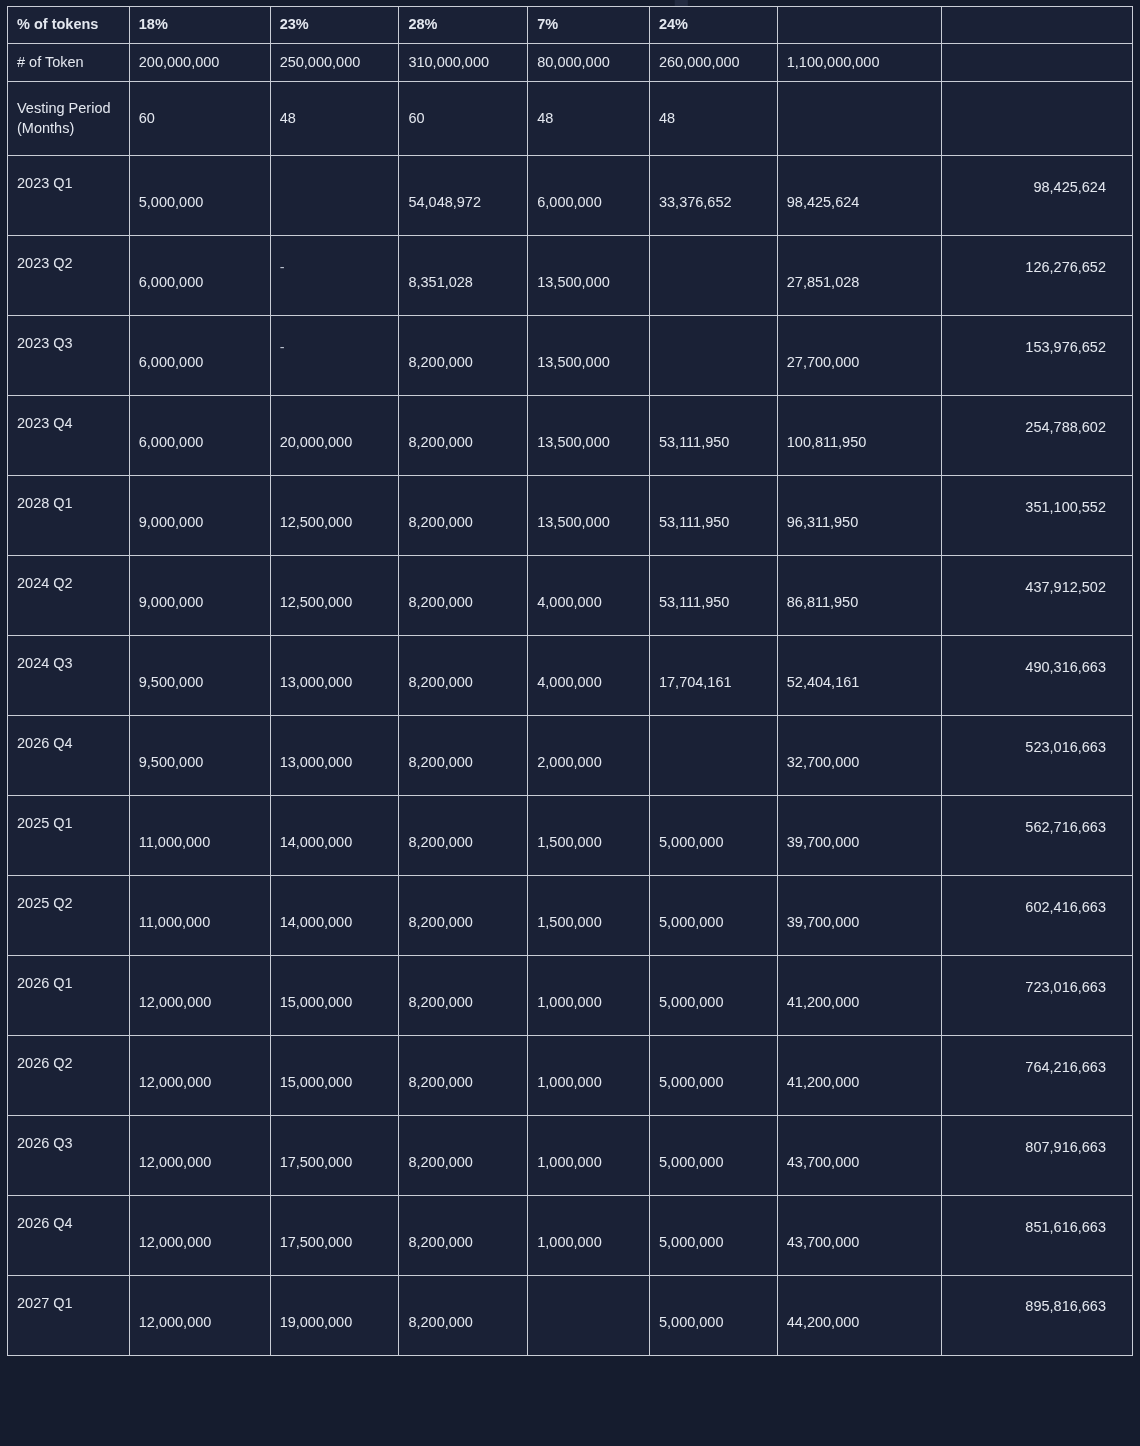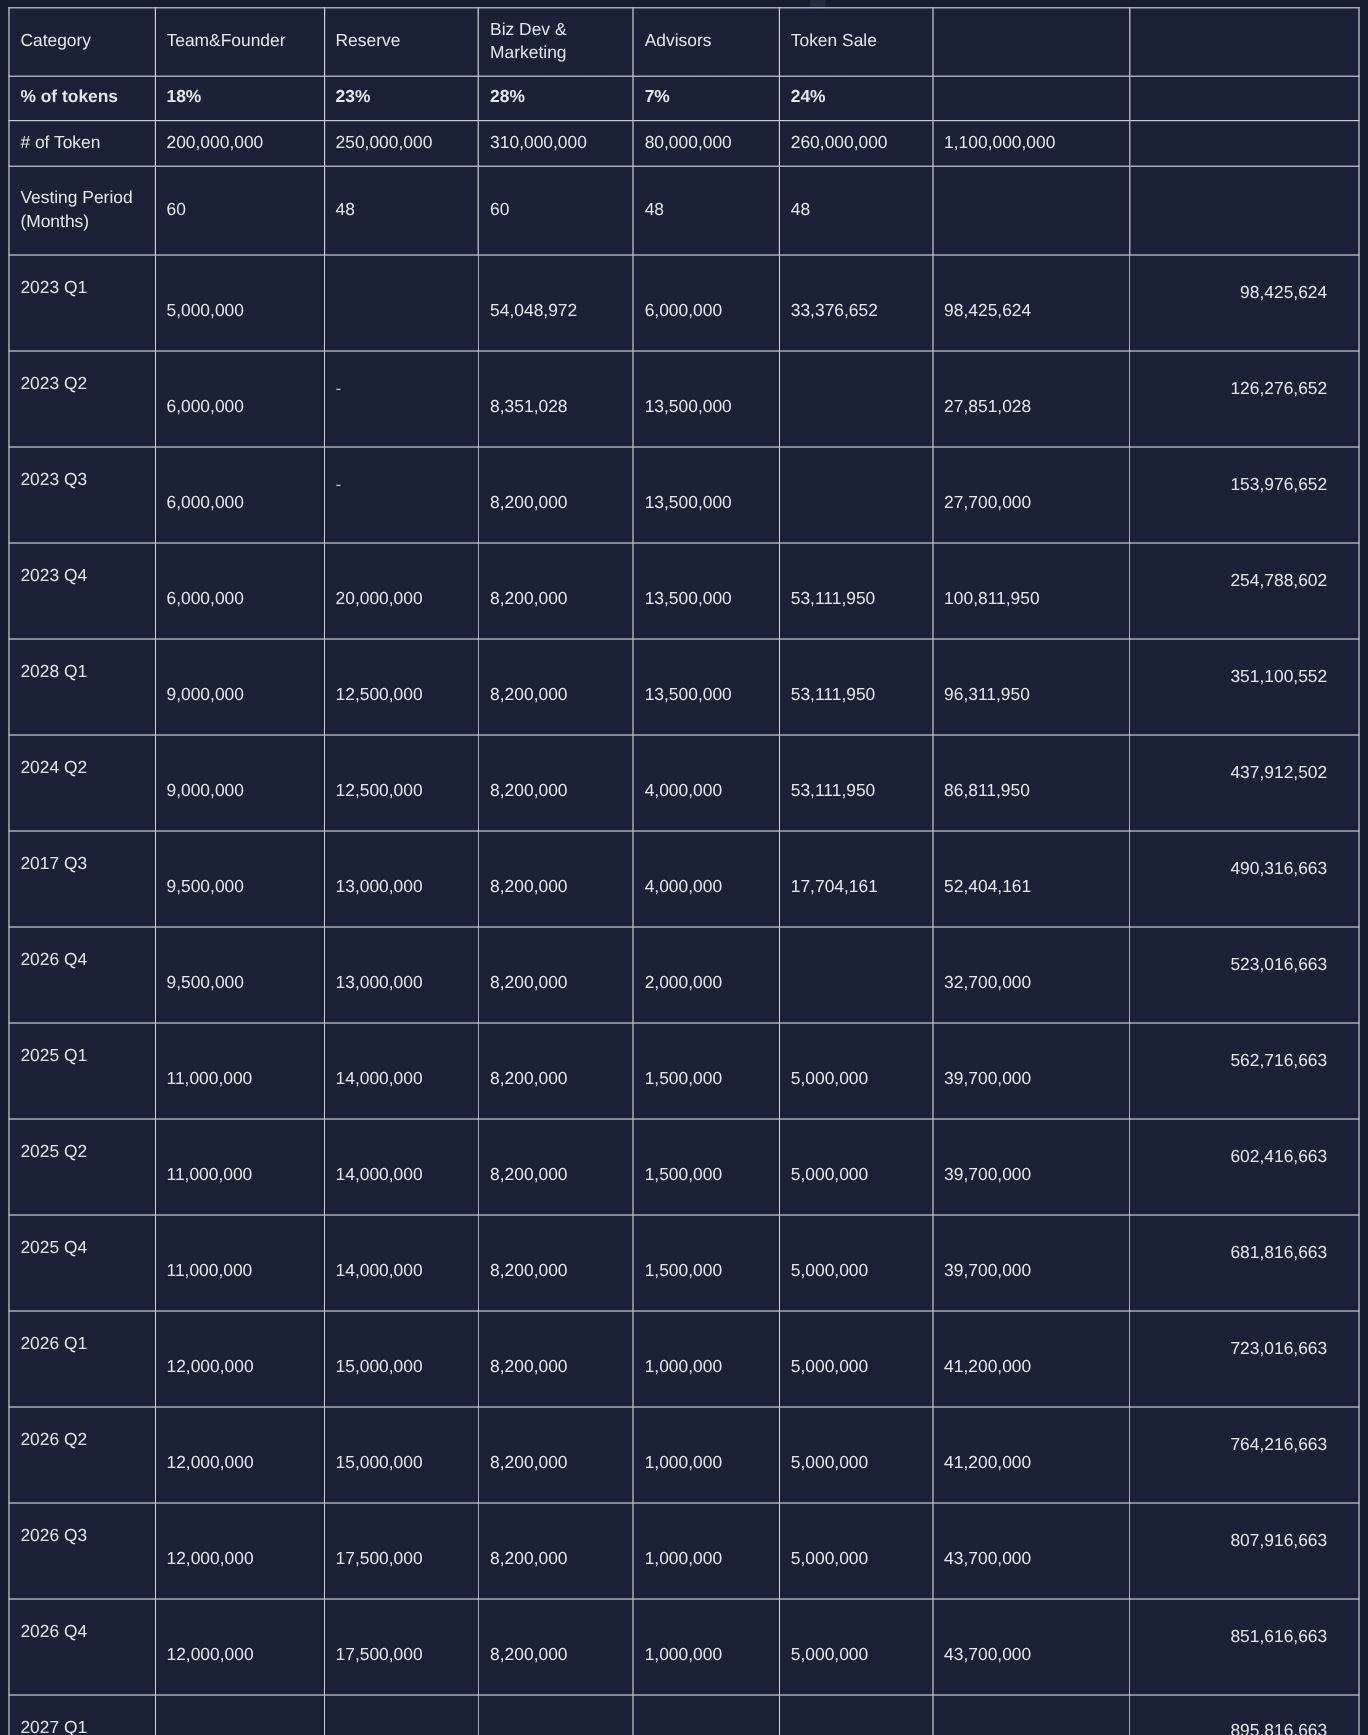--- a/index.html
+++ b/index.html
@@ -97,30 +97,20 @@
       <col class="c0">
         <col class="c1">
         <col class="c2">
         <col class="c3">
       <col class="c4">
         <col class="c5">
         <col class="c6">
         <col class="c7">
     </colgroup>
     <tbody id="tbody">
-        <tr class="hdr-cat">
-          <td>Category</td>
-          <td>Team&amp;Founder</td>
-          <td>Reserve</td>
-          <td>Biz Dev &amp; Marketing</td>
-          <td>Advisors</td>
-          <td>Token Sale</td>
-          <td></td>
-          <td></td>
-        </tr>
         <tr class="hdr-pct">
           <td>% of tokens</td>
           <td>18%</td>
           <td>23%</td>
           <td>28%</td>
           <td>7%</td>
           <td>24%</td>
           <td></td>
           <td></td>
         </tr>
@@ -198,21 +188,21 @@
           <td class="qlabel">2024 Q2</td>
           <td class="num">9,000,000</td>
           <td class="num">12,500,000</td>
           <td class="num">8,200,000</td>
           <td class="num">4,000,000</td>
           <td class="num">53,111,950</td>
           <td class="num">86,811,950</td>
           <td class="total">437,912,502</td>
         </tr>
         <tr class="data">
-          <td class="qlabel">2017 Q3</td>
+          <td class="qlabel">2024 Q3</td>
           <td class="num">9,500,000</td>
           <td class="num">13,000,000</td>
           <td class="num">8,200,000</td>
           <td class="num">4,000,000</td>
           <td class="num">17,704,161</td>
           <td class="num">52,404,161</td>
           <td class="total">490,316,663</td>
         </tr>
         <tr class="data">
           <td class="qlabel">2026 Q4</td>
@@ -238,30 +228,20 @@
           <td class="qlabel">2025 Q2</td>
           <td class="num">11,000,000</td>
           <td class="num">14,000,000</td>
           <td class="num">8,200,000</td>
           <td class="num">1,500,000</td>
           <td class="num">5,000,000</td>
           <td class="num">39,700,000</td>
           <td class="total">602,416,663</td>
         </tr>
         <tr class="data">
-          <td class="qlabel">2025 Q4</td>
-          <td class="num">11,000,000</td>
-          <td class="num">14,000,000</td>
-          <td class="num">8,200,000</td>
-          <td class="num">1,500,000</td>
-          <td class="num">5,000,000</td>
-          <td class="num">39,700,000</td>
-          <td class="total">681,816,663</td>
-        </tr>
-        <tr class="data">
           <td class="qlabel">2026 Q1</td>
           <td class="num">12,000,000</td>
           <td class="num">15,000,000</td>
           <td class="num">8,200,000</td>
           <td class="num">1,000,000</td>
           <td class="num">5,000,000</td>
           <td class="num">41,200,000</td>
           <td class="total">723,016,663</td>
         </tr>
         <tr class="data">

